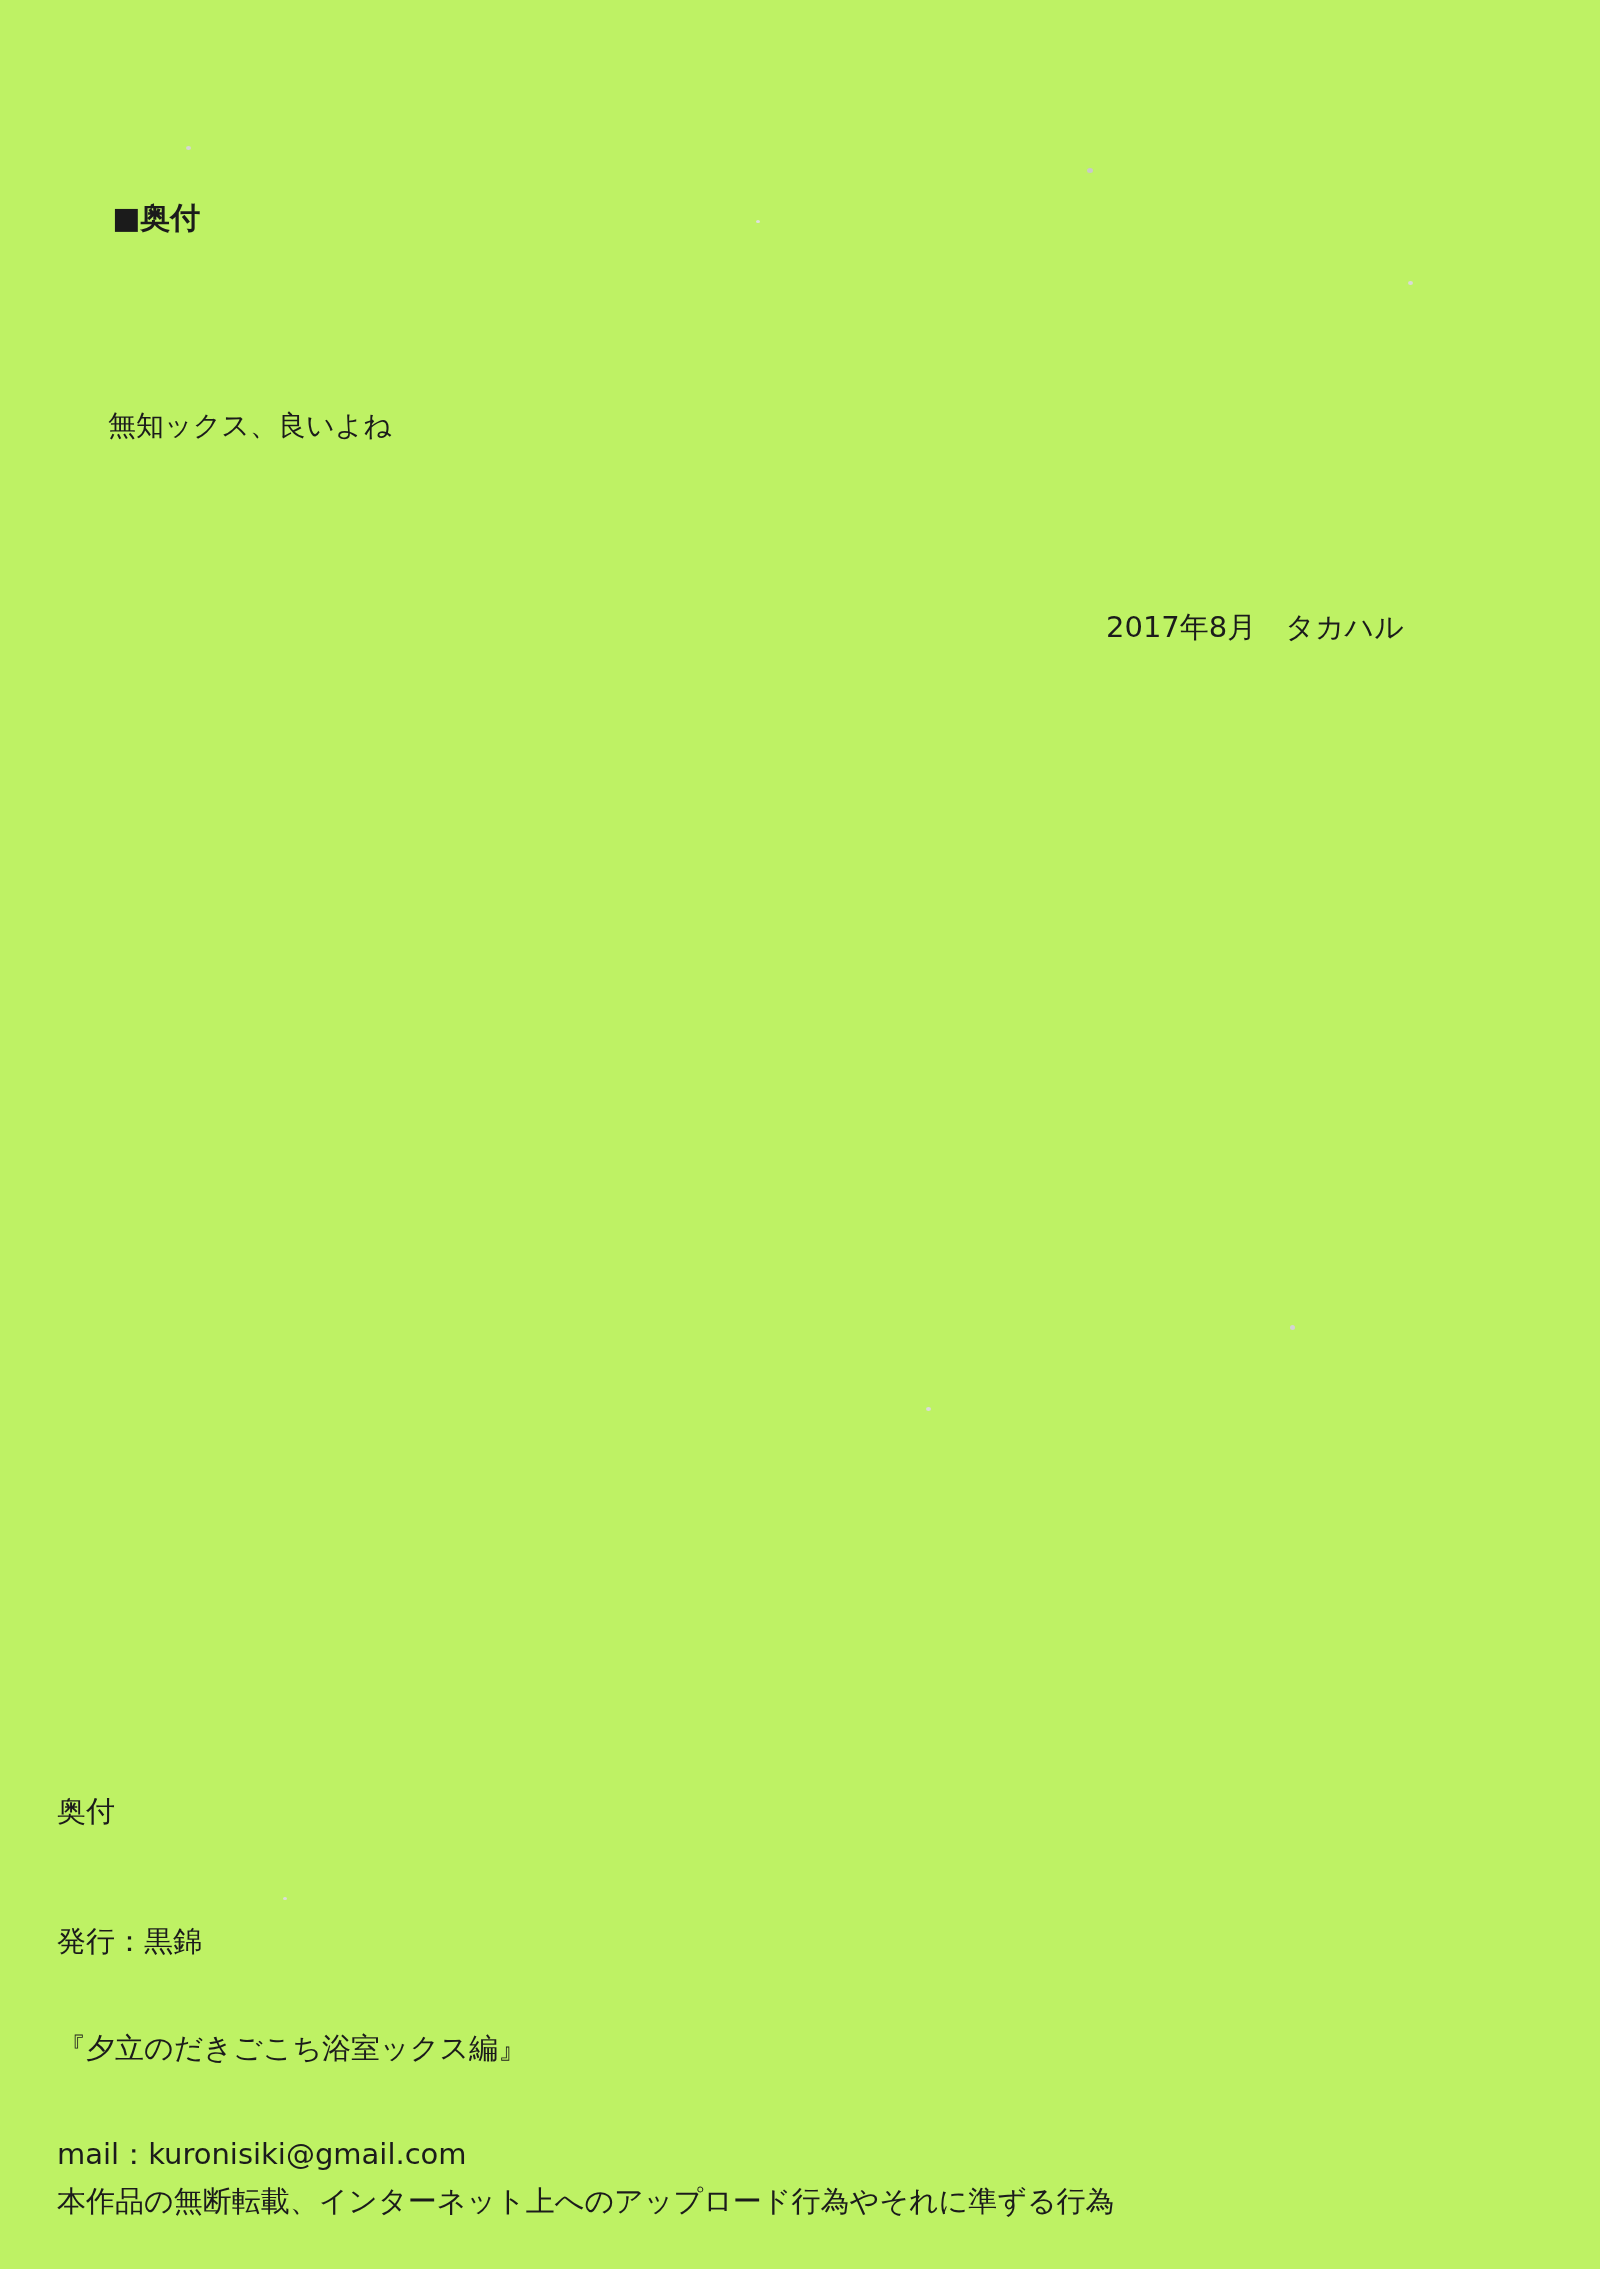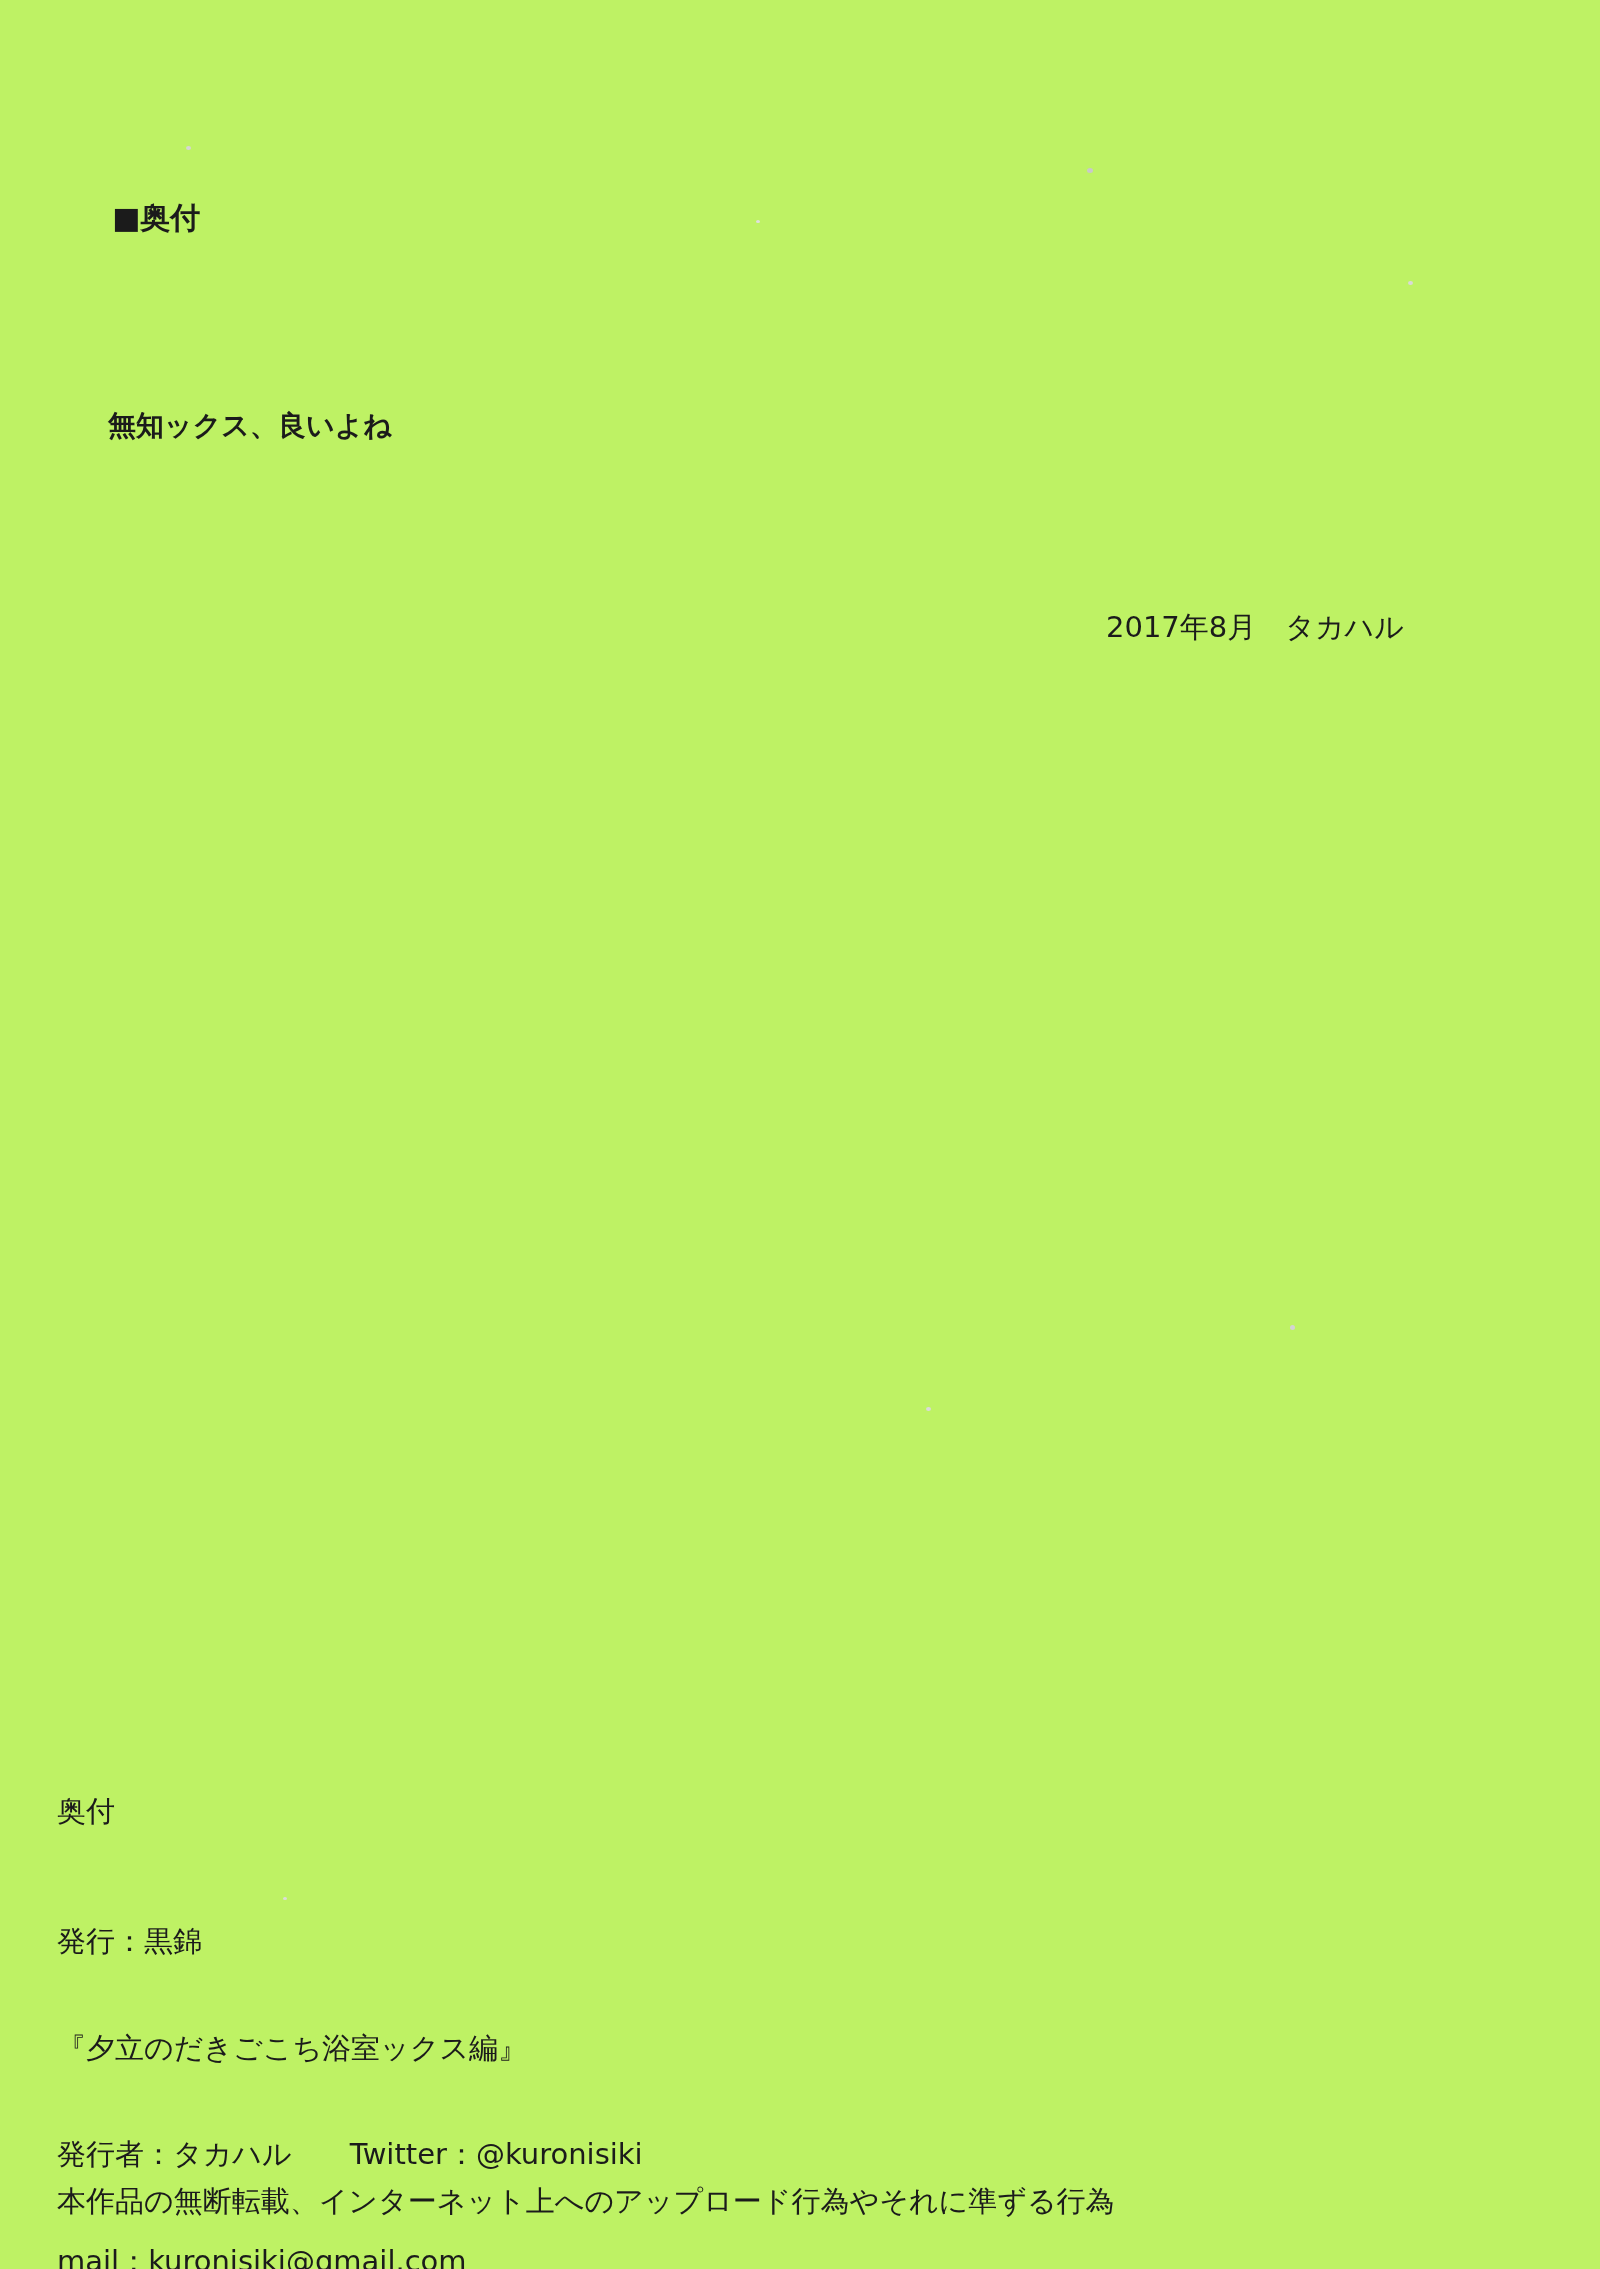--- a/index.html
+++ b/index.html
@@ -27,21 +27,20 @@
   .header-title {
     left: 112px;
     top: 200px;
     font-size: 30px;
     font-weight: 600;
   }
   .comment {
     left: 108px;
     top: 408px;
     font-size: 28px;
-    font-weight: bold;
   }
   .signature {
     left: 1098px;
     top: 610px;
     font-size: 29px;
     margin-left: 8px;
   }
   .colophon-heading {
     left: 57px;
     top: 1794px;
@@ -77,21 +76,20 @@
   <div class="txt comment">無知ックス、良いよね</div>
 
   <div class="txt signature">2017年8月　タカハル</div>
 
   <div>
     <div class="txt colophon-heading">奥付</div>
 
     <div class="txt colophon-lines">
       <div>発行：黒錦</div>
       <div>『夕立のだきごこち浴室ックス編』</div>
-      <div>発行者：タカハル　　Twitter：@kuronisiki</div>
       <div>mail：kuronisiki@gmail.com</div>
       
       
     </div>
 
     <div class="txt disclaimer-lines">
       <div>本作品の無断転載、インターネット上へのアップロード行為やそれに準ずる行為</div>
       
     </div>
   </div>

